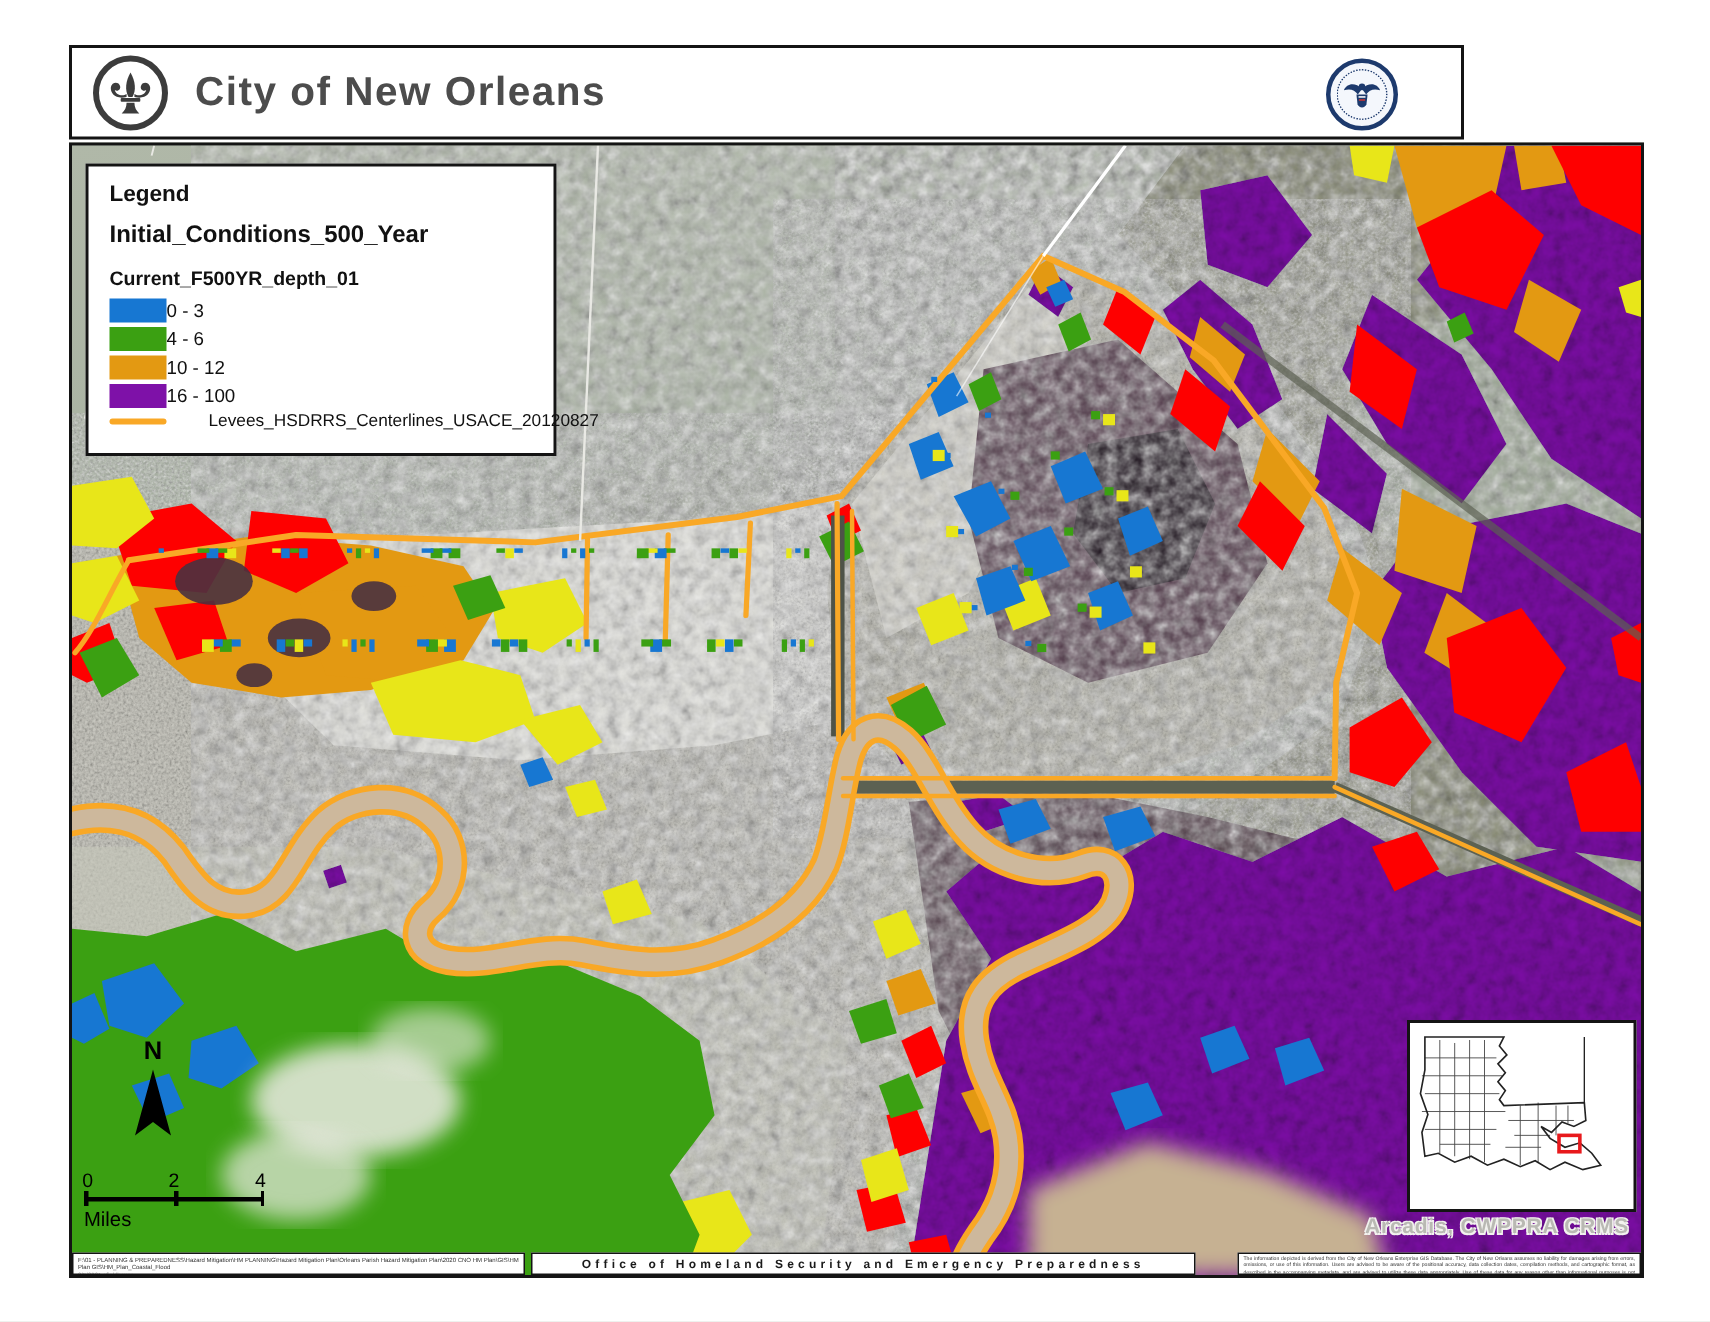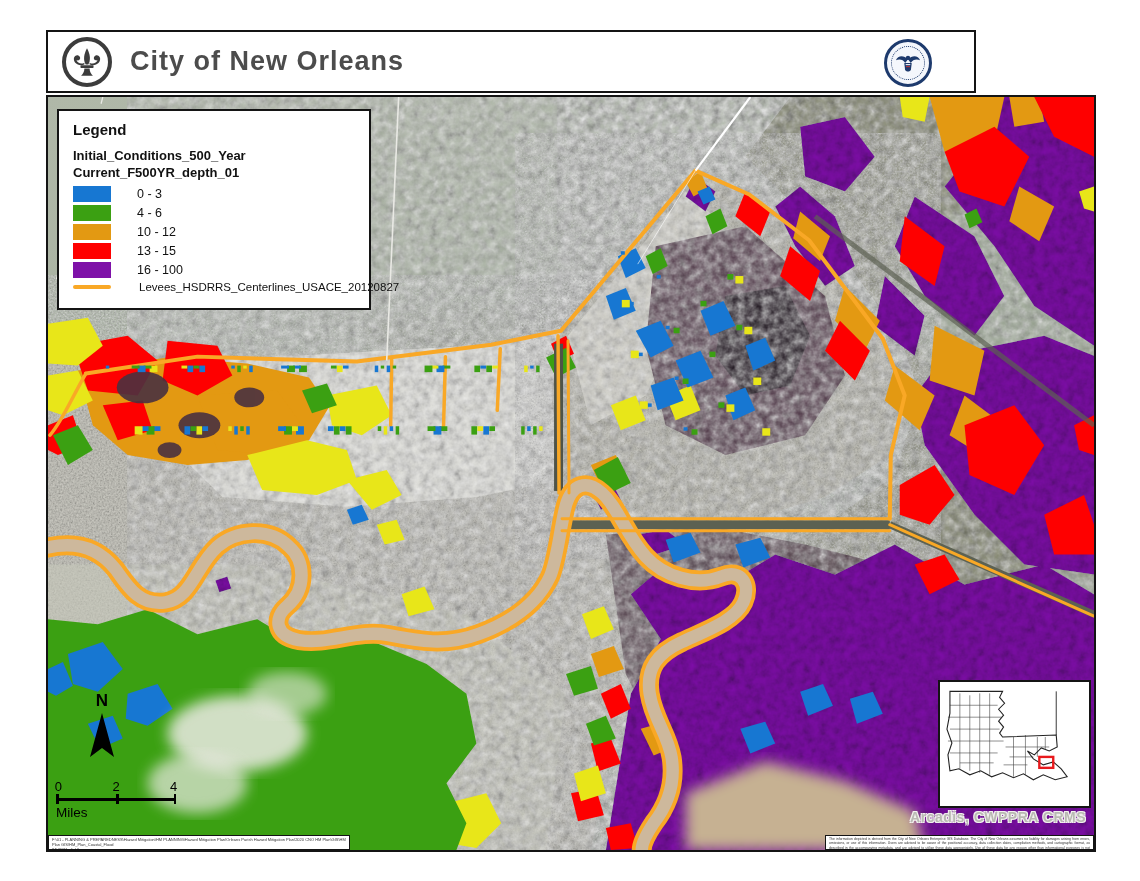--- a/index.html
+++ b/index.html
@@ -20,25 +20,25 @@
 
   
   .map{position:absolute;left:46px;top:95px;width:1050px;height:757px;box-sizing:border-box;
        border:2px solid #141414;overflow:hidden;background:#a9b2a2;}
   .map svg.base{position:absolute;left:0;top:0;}
 
   
   .legend{position:absolute;left:9px;top:12px;width:314px;box-sizing:border-box;background:#fff;
           border:2px solid #141414;padding:10px 12px 12px 14px;}
   .legend-title{font-size:15px;font-weight:bold;color:#111;margin-bottom:10px;}
-  .legend-layer{font-size:13px;font-weight:bold;color:#111;margin-bottom:2px;}
+  .legend-layer{font-size:16px;font-weight:bold;color:#111;margin-bottom:12px;}
   .legend-sublayer{font-size:13px;font-weight:bold;color:#111;margin-bottom:6px;}
   .legend-row{display:flex;align-items:center;margin:3px 0;}
   .legend-swatch{width:38px;height:16px;flex:0 0 38px;}
-  .legend-label{margin-left:26px;font-size:12.5px;color:#111;}
+  .legend-label{margin-left:0;font-size:12.5px;color:#111;}
   .legend-line{width:38px;height:4px;border-radius:2px;flex:0 0 38px;background:var(--levee);}
   .legend-line-label{margin-left:28px;font-size:11.5px;color:#111;}
 
   
   .north{position:absolute;left:36px;top:594px;width:36px;text-align:center;color:#000;}
   .north .n{font-size:17px;font-weight:bold;}
   .scalebar{position:absolute;left:8px;top:682px;width:120px;color:#000;}
   .scale-nums{position:relative;height:15px;font-size:13px;}
   .scale-nums span{position:absolute;transform:translateX(-50%);}
   .scale-line{position:relative;height:10px;border-bottom:0;}
@@ -408,24 +408,20 @@
           </div>
           <div class="legend-row">
             <span class="legend-swatch" style="background: rgb(59, 160, 18);"></span>
             <span class="legend-label">4 - 6</span>
           </div>
           <div class="legend-row">
             <span class="legend-swatch" style="background: rgb(227, 153, 18);"></span>
             <span class="legend-label">10 - 12</span>
           </div>
           <div class="legend-row">
-            <span class="legend-swatch" style="background: rgb(254, 0, 0);"></span>
-            <span class="legend-label">13 - 15</span>
-          </div>
-          <div class="legend-row">
             <span class="legend-swatch" style="background: rgb(126, 17, 168);"></span>
             <span class="legend-label">16 - 100</span>
           </div>
         </div>
       <div class="legend-row">
         <span class="legend-line"></span>
         <span class="legend-line-label">Levees_HSDRRS_Centerlines_USACE_20120827</span>
       </div>
     </div>
 
@@ -463,17 +459,20 @@
         <path d="M10 6 L63 6 L60 12 L65 18 L59 24 L64 30 L59 36 L64 42 L60 48 L63 52 L117 50 L118 62 L110 66 L102 63 L95 70 L88 66 L94 74 L104 80 L114 77 L122 84 L128 92 L116 95 L104 90 L94 95 L84 89 L74 93 L63 88 L52 92 L41 86 L30 90 L19 84 L10 86 L8 70 L12 58 L7 44 L10 28 Z" fill="none" stroke="#222" stroke-width="1.1"></path>
         <path d="M117 50 L117 6" stroke="#222" stroke-width="0.9" fill="none"></path>
         <rect x="100" y="72" width="14" height="11" fill="none" stroke="#e8191c" stroke-width="2.4"></rect>
       </svg>
     </div>
 
     <div class="fbox left">
       <div>F:\01 - PLANNING &amp; PREPAREDNESS\Hazard Mitigation\HM PLANNING\Hazard Mitigation Plan\Orleans Parish Hazard Mitigation Plan\2020 CNO HM Plan\GIS\HM Plan GIS\HM_Plan_Coastal_Flood</div>
       <div>8/5/2021  afieldhouse</div>
     </div>
+    <div class="fbox mid">
+      <span>Office of Homeland Security and Emergency Preparedness</span>
+    </div>
     <div class="fbox right">
       <span>The information depicted is derived from the City of New Orleans Enterprise GIS Database. The City of New Orleans assumes no liability for damages arising from errors, omissions, or use of this information. Users are advised to be aware of the positional accuracy, data collection dates, compilation methods, and cartographic format, as described in the accompanying metadata, and are advised to utilize these data appropriately. Use of these data for any reason other than informational purposes is not recommended, and the liabilities of such use are the sole responsibility of the user or redistributor of this data.</span>
     </div>
   </div>
 </div>
 
 </body></html>

